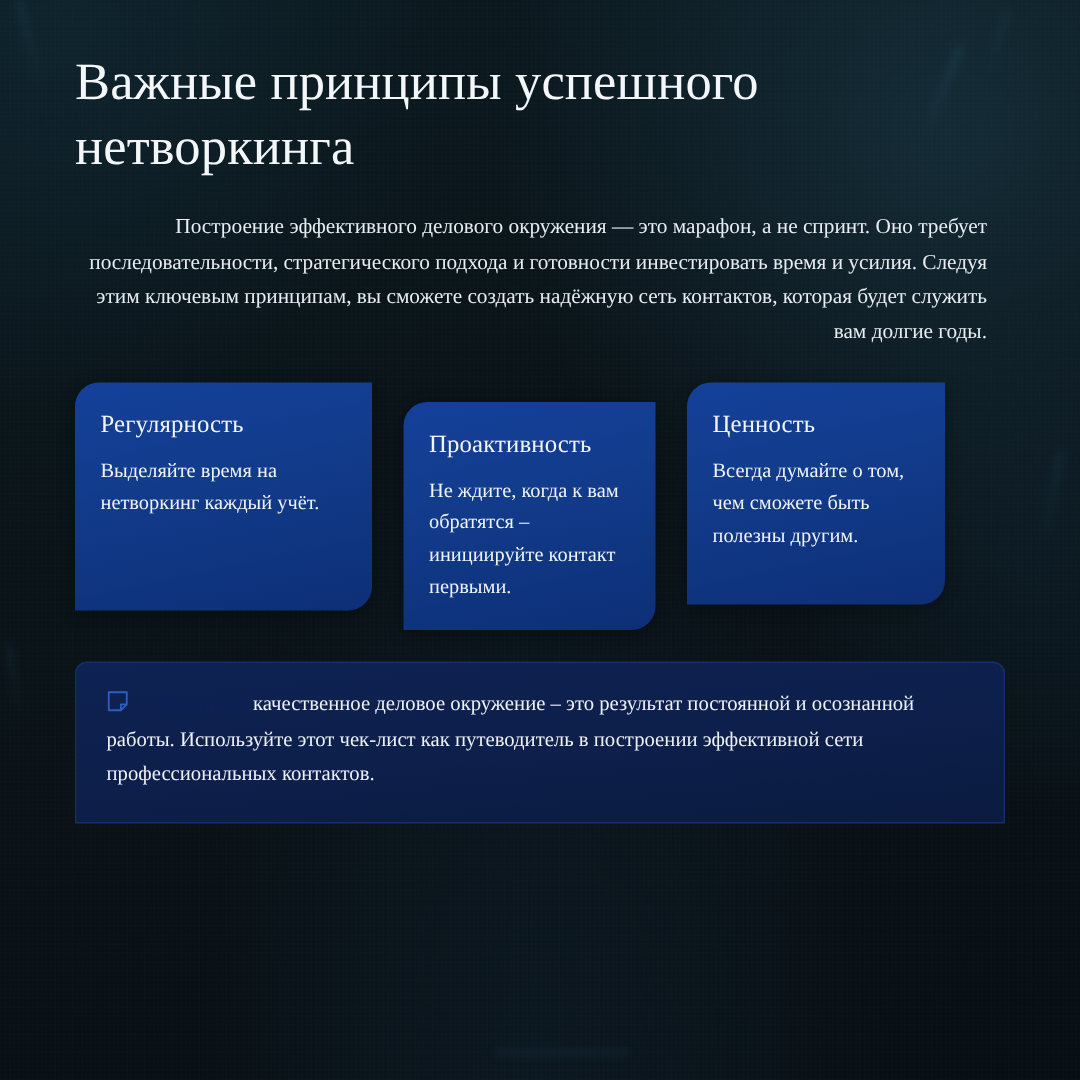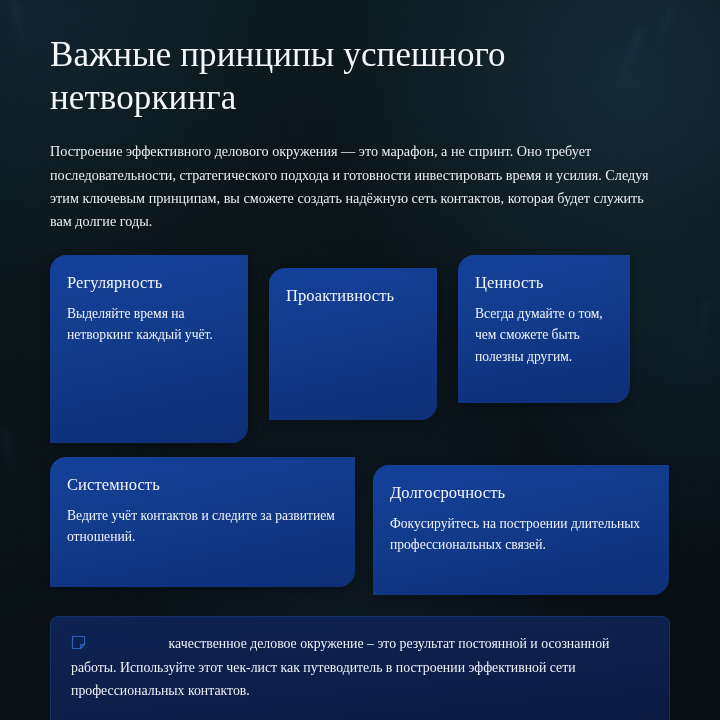--- a/index.html
+++ b/index.html
@@ -74,20 +74,21 @@
     margin-bottom: 21px;
   }
 
   
   .intro {
     font-size: 14.2px;
     line-height: 1.63;
     color: #e9eef4;
     max-width: 608px;
     margin-bottom: 22px;
+    text-align: right;
   }
 
   
   .card-row {
     display: flex;
     align-items: flex-start;
   }
   .card-row.row-1 { gap: 21px; margin-bottom: 14px; }
   .card-row.row-2 { gap: 18px; }
 
@@ -109,21 +110,21 @@
     margin-bottom: 9px;
     letter-spacing: 0.1px;
   }
   .card-text {
     font-size: 13.6px;
     line-height: 1.58;
     color: #f0f4fa;
   }
 
   
-  .card-regularity  { width: 198px; height: 188px; margin-top: 0px; font-family: Liberation Serif, serif; }
+  .card-regularity  { width: 198px; height: 152px; margin-top: 0px; font-family: Liberation Serif, serif; }
   .card-proactivity { width: 168px; height: 152px; margin-top: 13px; }
   .card-value       { width: 172px; height: 148px; margin-top: 0px; }
 
   
   .card-systematic  { width: 305px; height: 130px; margin-top: 0px; }
   .card-longterm    { width: 296px; height: 130px; margin-top: 8px; }
 
   
   .note {
     margin-top: 21px;
@@ -176,42 +177,30 @@
 
   <div class="card-row row-1">
 
     <div class="card card-regularity">
       <div class="card-title">Регулярность</div>
       <div class="card-text">Выделяйте время на нетворкинг каждый учёт.</div>
     </div>
 
     <div class="card card-proactivity">
       <div class="card-title">Проактивность</div>
+      <div class="card-text">Не ждите, когда к вам обратятся – инициируйте контакт первыми.</div>
     </div>
 
     <div class="card card-value">
       <div class="card-title">Ценность</div>
       <div class="card-text">Всегда думайте о том, чем сможете быть полезны другим.</div>
     </div>
 
   </div>
 
-  <div class="card-row row-2">
-
-    <div class="card card-systematic">
-      <div class="card-title">Системность</div>
-      <div class="card-text">Ведите учёт контактов и следите за развитием отношений.</div>
-    </div>
-
-    <div class="card card-longterm">
-      <div class="card-title">Долгосрочность</div>
-      <div class="card-text">Фокусируйтесь на построении длительных профессиональных связей.</div>
-    </div>
-
-  </div>
 
   <div class="note">
 
     <span class="note-icon">
       <svg viewBox="0 0 16 16" fill="none" xmlns="http://www.w3.org/2000/svg">
         <path d="M1.6 1.6 H14.4 V10.2 L10.2 14.4 H1.6 Z" stroke="#2f5fbe" stroke-width="1.3" stroke-linejoin="round" fill="none"></path>
         <path d="M14.4 10.2 H10.2 V14.4" stroke="#2f5fbe" stroke-width="1.3" stroke-linejoin="round" fill="none"></path>
       </svg>
     </span>
 

